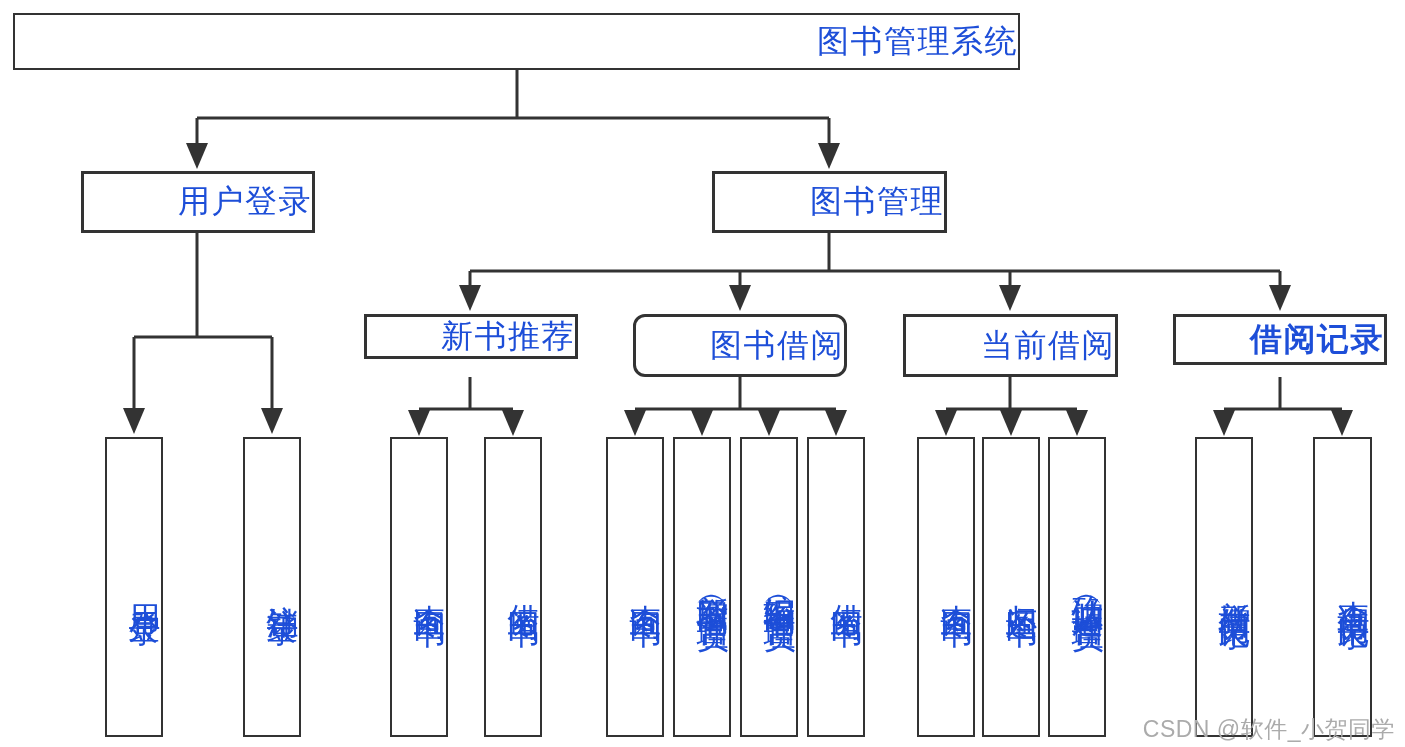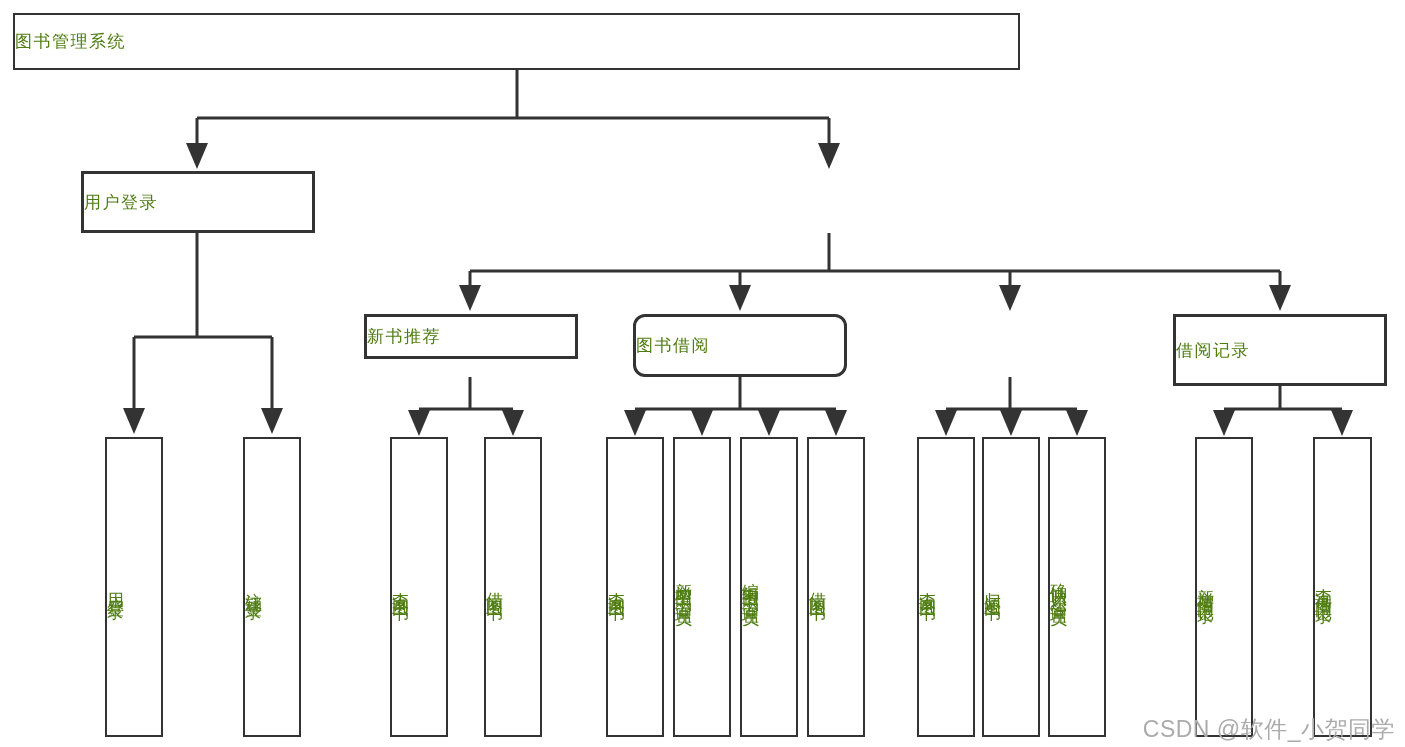--- a/index.html
+++ b/index.html
@@ -9,23 +9,23 @@
     background:#ffffff;
     font-family:"Liberation Sans","DejaVu Sans",sans-serif;
     overflow:hidden;
   }
   #wires{position:absolute;left:0;top:0;width:1405px;height:747px;}
   .node{
     position:absolute;
     box-sizing:border-box;
     background:#ffffff;
     border:3px solid #333333;
-    display:flex;align-items:center;justify-content:flex-start;
-    color:#4d7c0f;
-    font-size:17px;
+    display:flex;align-items:center;justify-content:flex-end;
+    color:#1d4ed8;
+    font-size:32px;
     letter-spacing:1.5px;
     white-space:nowrap;
   }
   .node.root{border-width:2.5px;}
   .node.leaf{border-width:2.5px;}
   .leaf .vtext{
     writing-mode:vertical-lr;
     text-orientation:mixed;
     line-height:1;
     letter-spacing:4px;
@@ -84,28 +84,34 @@
     </g>
   </svg>
 
   <div class="node root" style="left:13px;top:13px;width:1007px;height:57px;">
     <span>图书管理系统</span>
   </div>
 
   <div class="node" style="left:81px;top:171px;width:234px;height:62px;">
     <span>用户登录</span>
   </div>
+  <div class="node" style="left:712px;top:171px;width:235px;height:62px;">
+    <span>图书管理</span>
+  </div>
 
   <div class="node" style="left:364px;top:314px;width:214px;height:45px;">
     <span>新书推荐</span>
   </div>
   <div class="node" style="left:633px;top:314px;width:214px;height:63px;border-radius:12px;">
     <span>图书借阅</span>
   </div>
-  <div class="node" style="left:1173px;top:314px;width:214px;height:72px;">
+  <div class="node" style="left:903px;top:314px;width:215px;height:63px;">
+    <span>当前借阅</span>
+  </div>
+  <div class="node" style="left:1173px;top:314px;width:214px;height:51px;font-weight:bold;">
     <span>借阅记录</span>
   </div>
 
   <div class="node leaf" style="left:105px;top:437px;width:58px;height:300px;">
     <span class="vtext">用户登录</span>
   </div>
   <div class="node leaf" style="left:243px;top:437px;width:58px;height:300px;">
     <span class="vtext">注销登录</span>
   </div>
 

